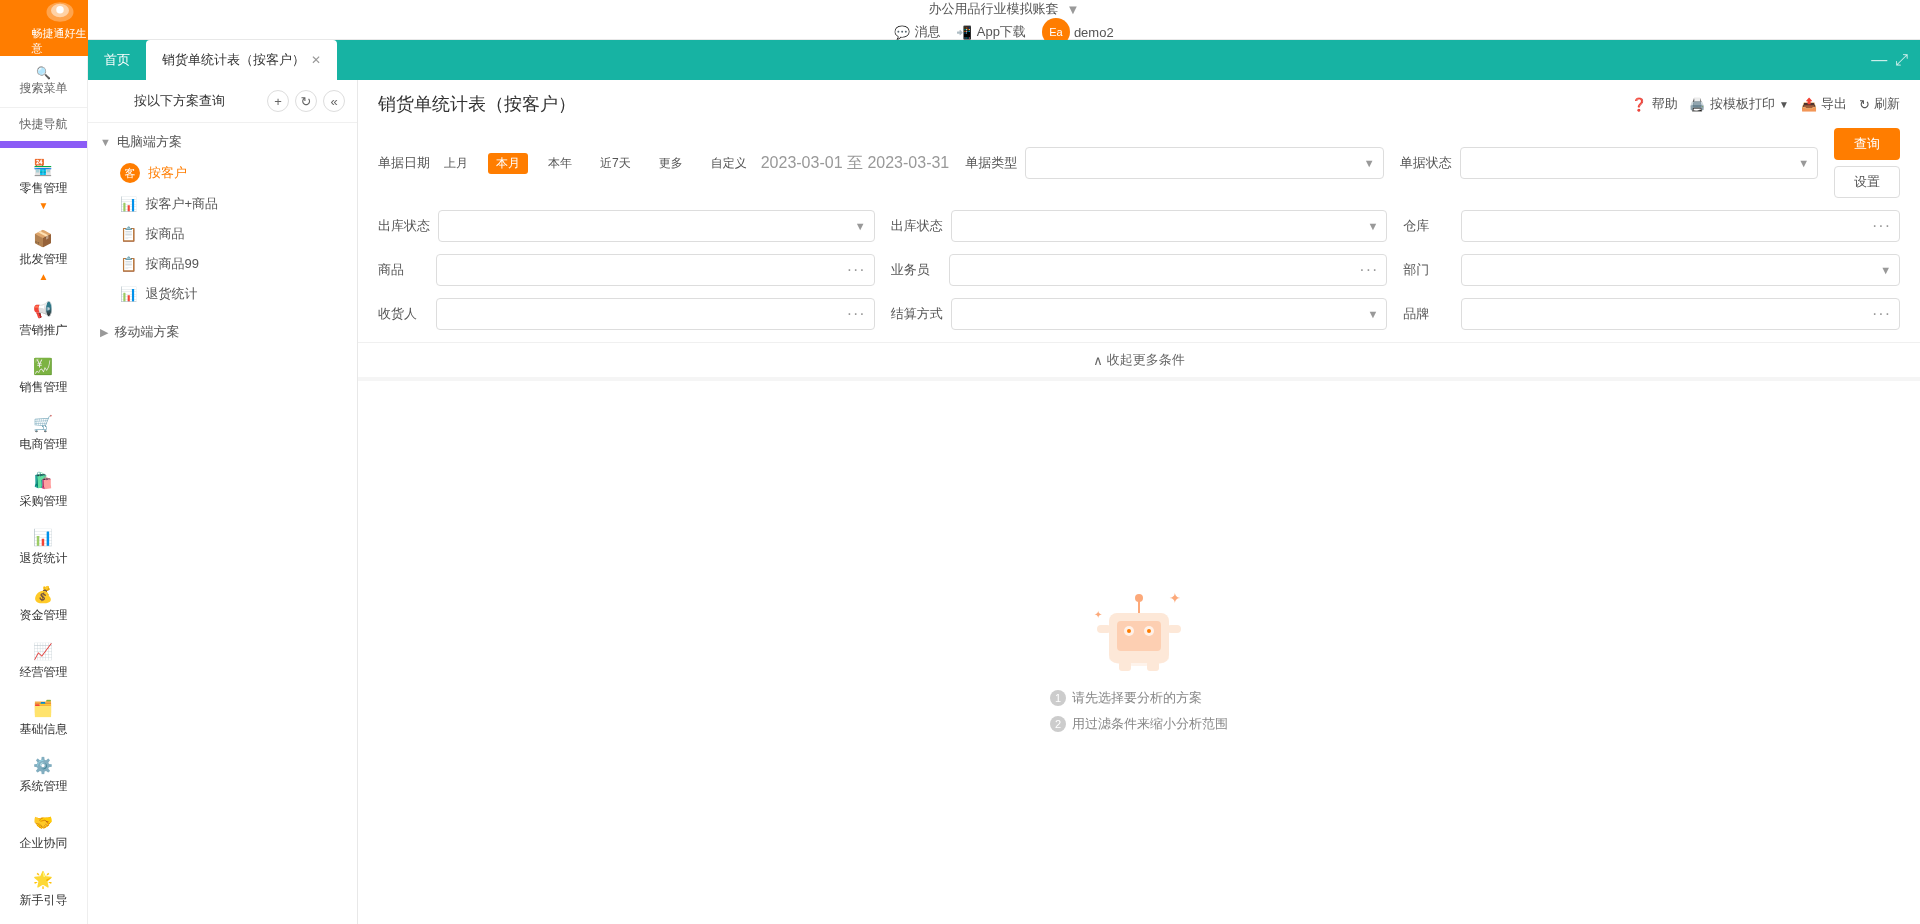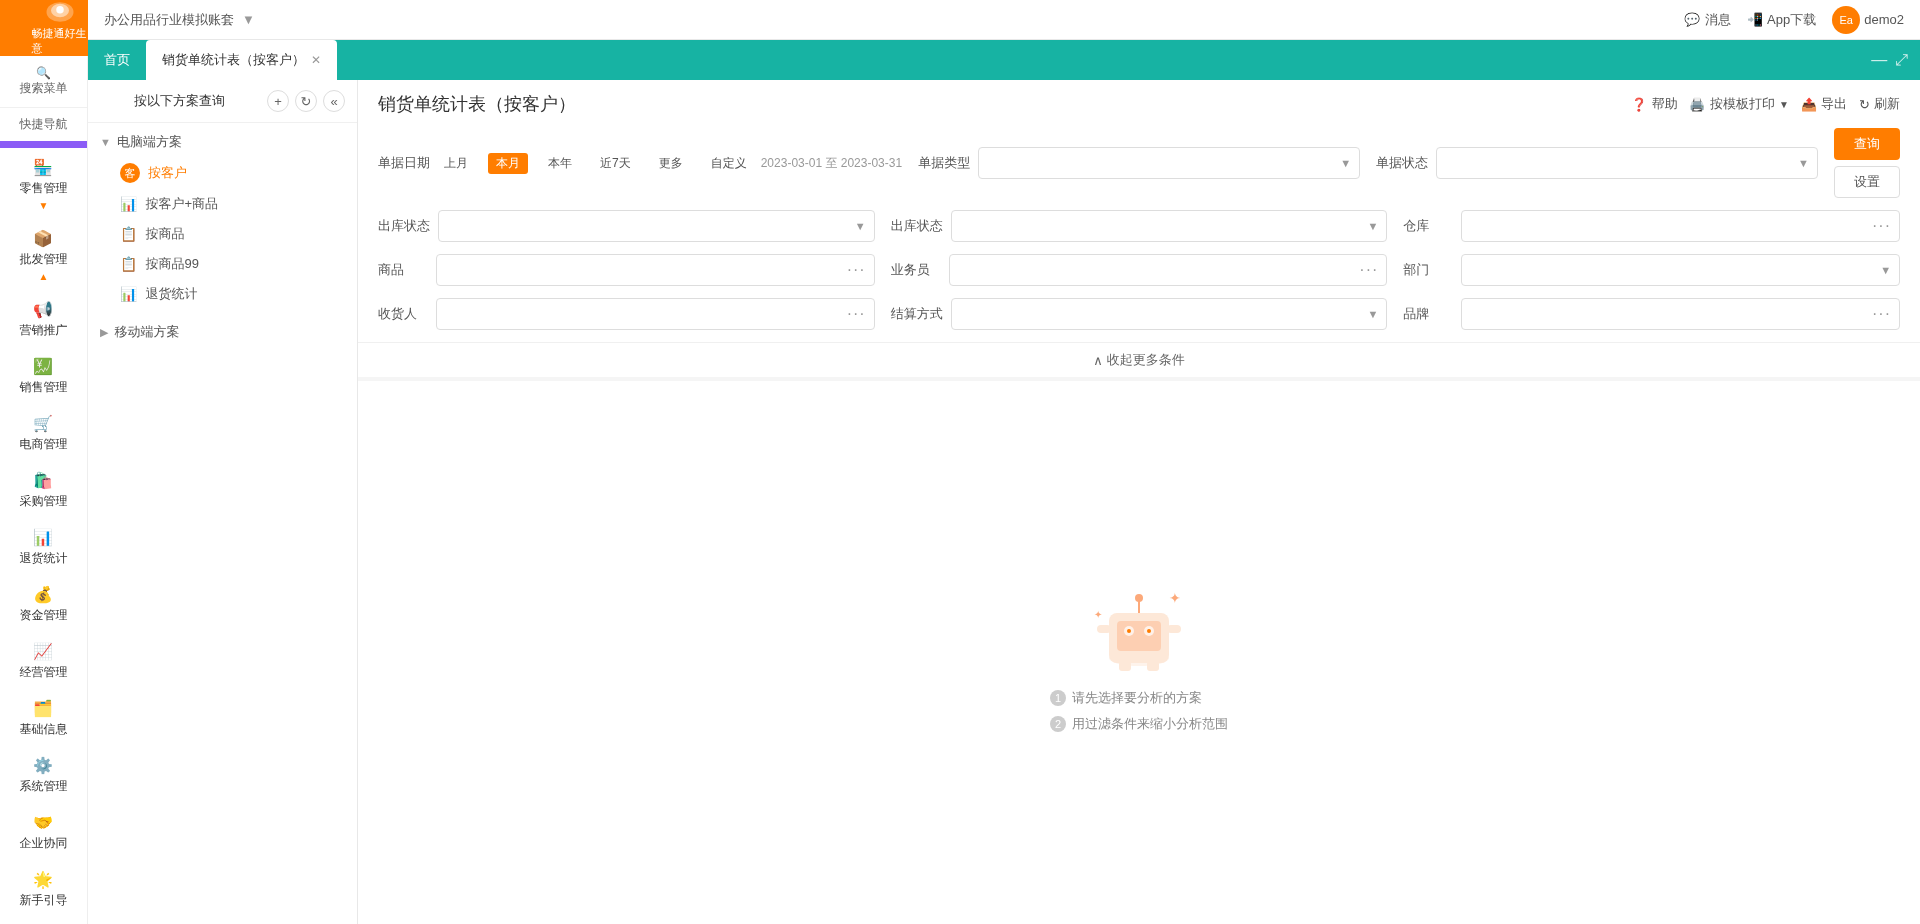--- a/index.html
+++ b/index.html
@@ -77,20 +77,21 @@
     
     .top-header {
       height: 40px;
       background: #fff;
       border-bottom: 1px solid #e8e8e8;
       display: flex;
       align-items: center;
       justify-content: space-between;
       padding: 0 16px;
       flex-shrink: 0;
+      flex-direction: column;
     }
     .header-left {
       display: flex;
       align-items: center;
       gap: 8px;
       color: #555;
       font-size: 13px;
     }
     .header-right {
       display: flex;
@@ -316,21 +317,21 @@
       border-radius: 3px;
       font-size: 12px;
       cursor: pointer;
       color: #555;
     }
     .date-tab.active {
       background: #ff7d00;
       color: #fff;
     }
     .date-range {
-      font-size: 12px;
+      font-size: 16px;
       color: #999;
     }
 
     
     .collapse-bar {
       display: flex;
       align-items: center;
       justify-content: center;
       padding: 8px;
       background: #fff;

